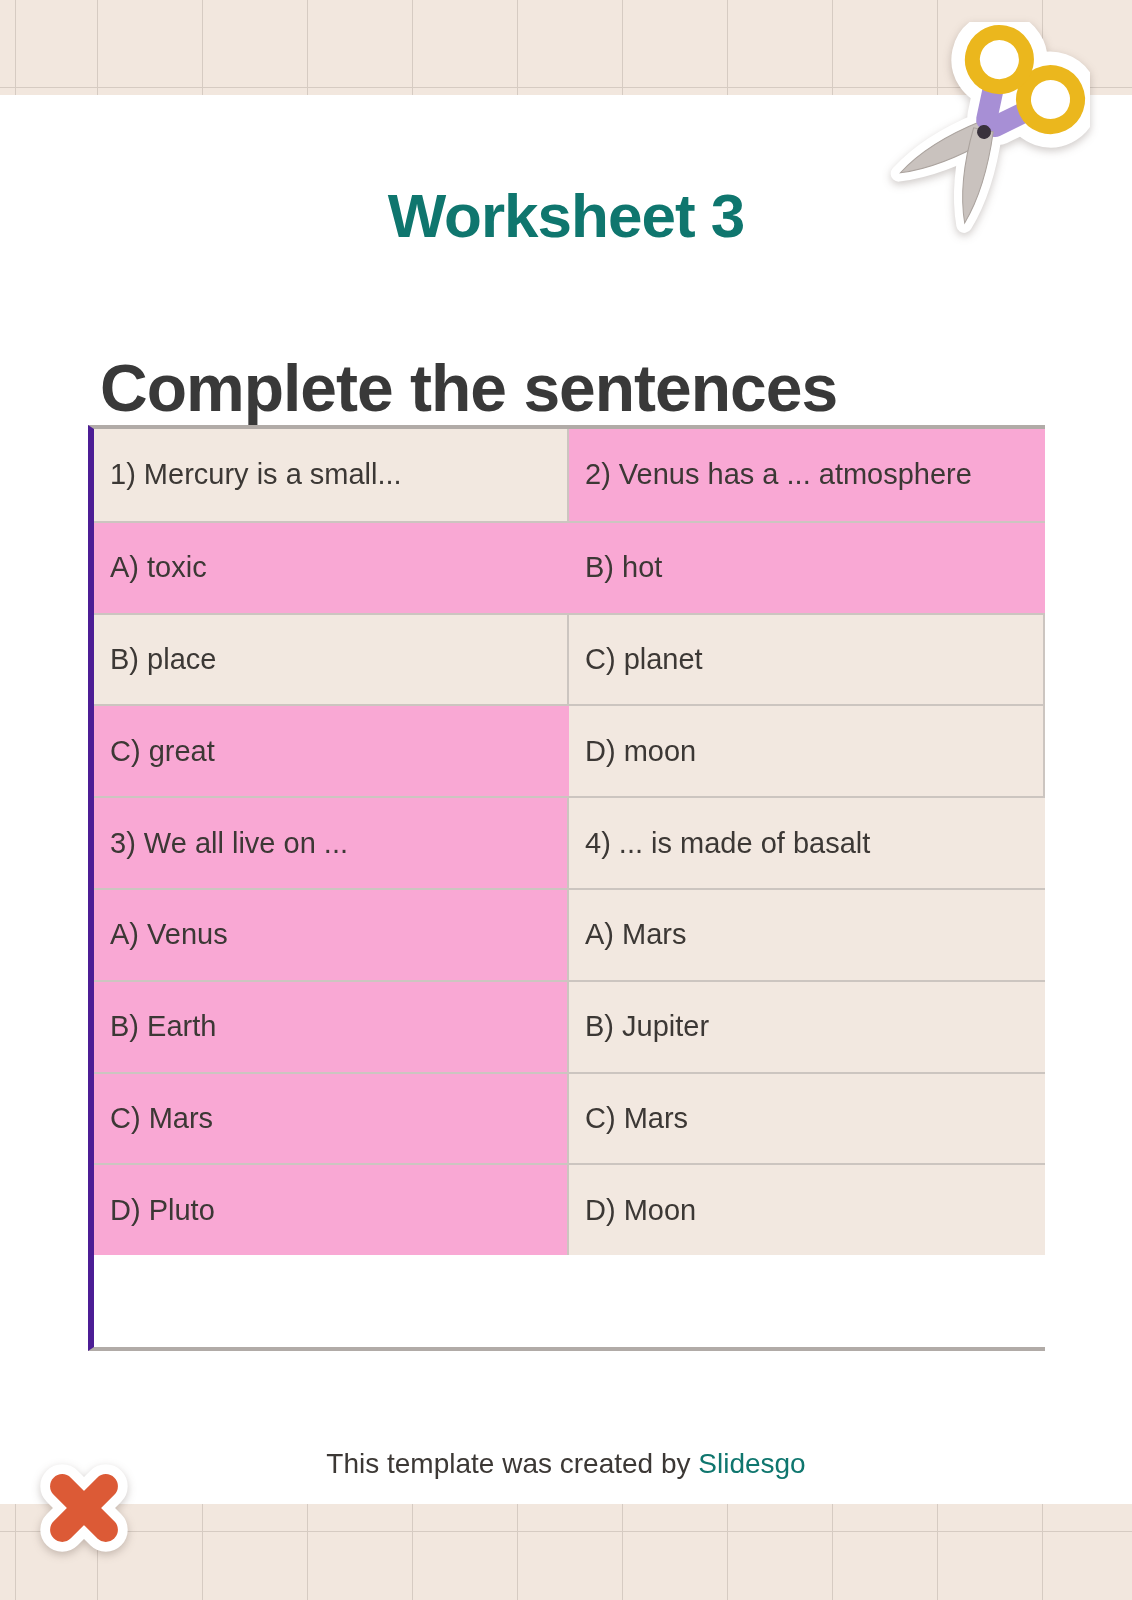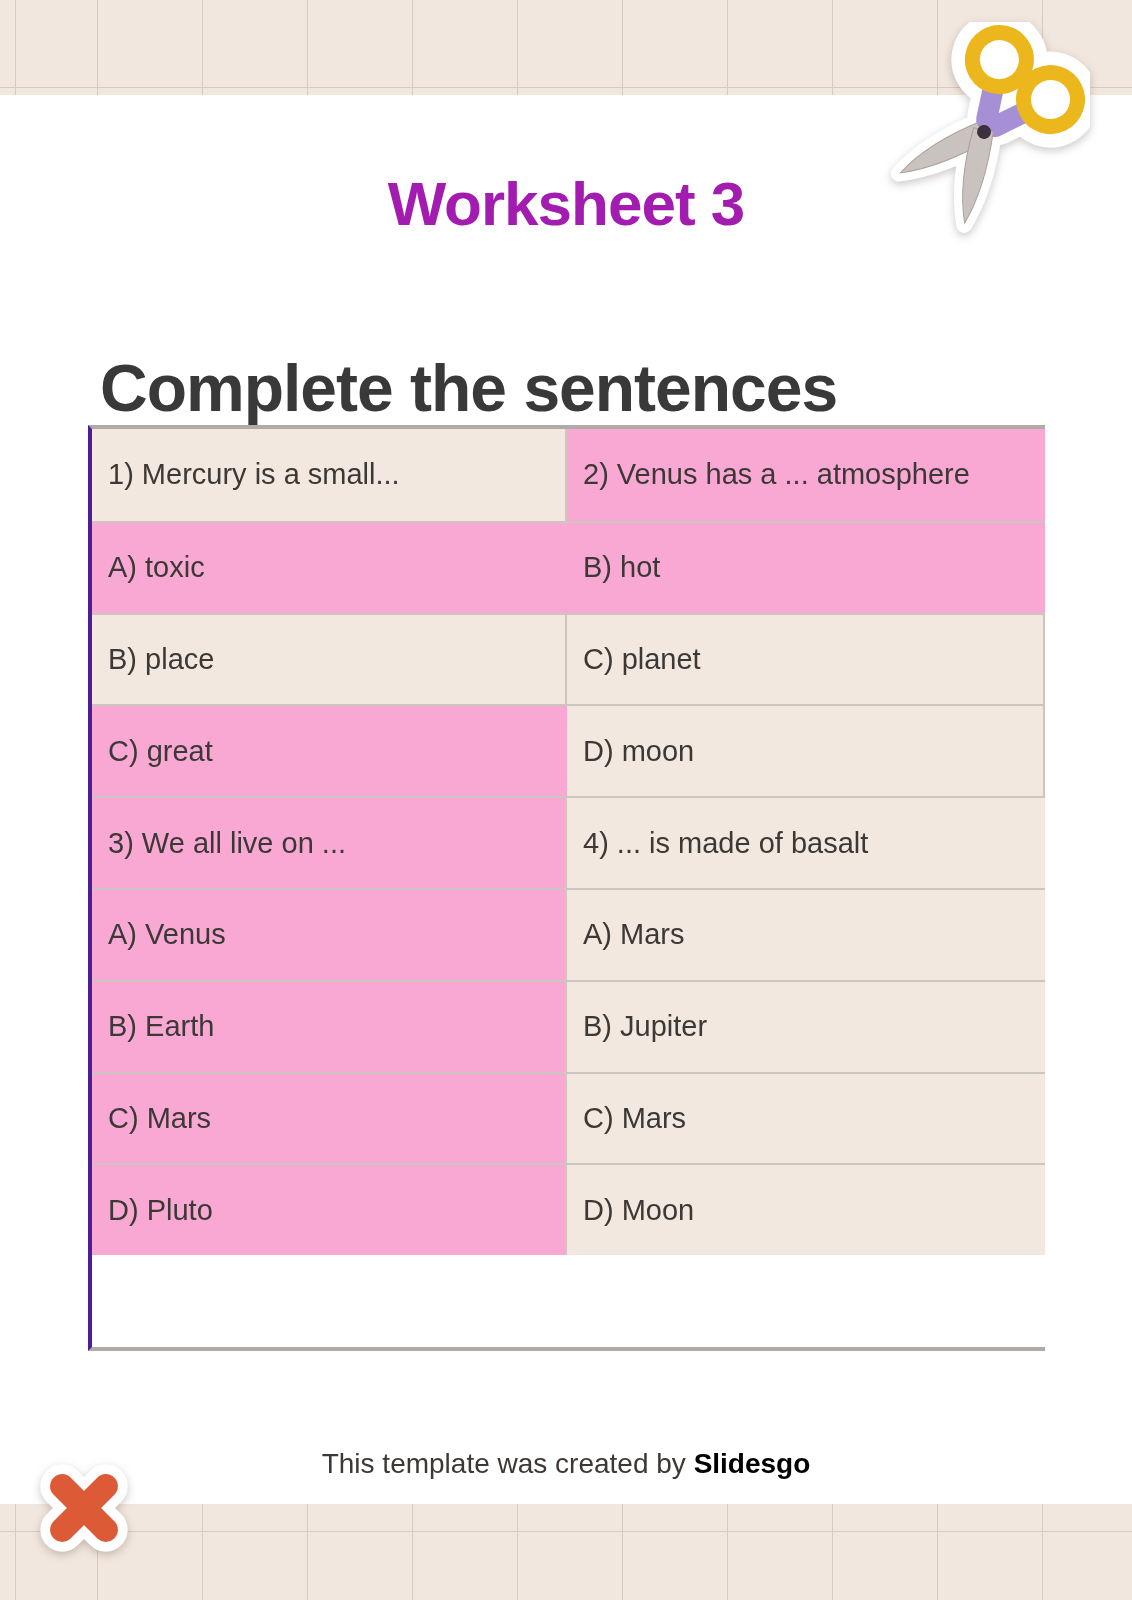--- a/index.html
+++ b/index.html
@@ -25,61 +25,61 @@
     background-size:100% 1px, 100% 100%;
     background-position:0 87px, 97px 0;
   }
   .band-bottom{
     top:1504px;height:96px;
     background-size:100% 1px, 100% 100%;
     background-position:0 27px, 97px 0;
   }
   
   .worksheet-title{
-    position:absolute;top:168px;left:0;width:1132px;
+    position:absolute;top:180px;left:0;width:1132px;
     text-align:center;
     font-size:62px;font-weight:900;letter-spacing:-1px;
-    color:#a21caf;
+    color:#0f766e;
   }
   .section-heading{
     position:absolute;top:350px;left:100px;
     font-size:66px;font-weight:900;letter-spacing:-1px;
     color:#393939;
   }
   
   .quiz-table{
     position:absolute;left:88px;top:425px;
     width:957px;height:926px;
     display:grid;
     grid-template-columns:475px 1fr;
     grid-template-rows:repeat(10, 1fr);
     border-top:4px solid #b1aba7;
     border-bottom:4px solid #b1aba7;
-    border-left:4px solid #4c1d95;
+    border-left:6px solid #4c1d95;
     box-sizing:border-box;
   }
   .cell{
     display:flex;align-items:center;
     padding-left:16px;
     font-size:29px;
     color:#3c3835;
     border-top:2px solid #ccc5c0;
     box-sizing:border-box;
     background:#f9a8d4;
   }
   .cell.r0{border-top:none;}
   .cell.col1{border-right:2px solid #ccc5c0;}
   .cell.shaded{background:#f2e8e0;}
   
   .footer{
     position:absolute;top:1448px;left:0;width:1132px;
     text-align:center;
     font-size:28px;color:#3c3835;
   }
-  .footer b{font-weight:bold;color:#000000;}
+  .footer b{font-weight:normal;color:#0f766e;}
   
   .sticker{position:absolute;filter:drop-shadow(0 3px 4px rgba(60,40,30,0.25));}
   .sticker-scissors{left:878px;top:22px;width:212px;height:218px;}
   .sticker-x{left:28px;top:1452px;width:112px;height:112px;}
 </style>
 </head>
 <body>
 
 <div class="page">
 

